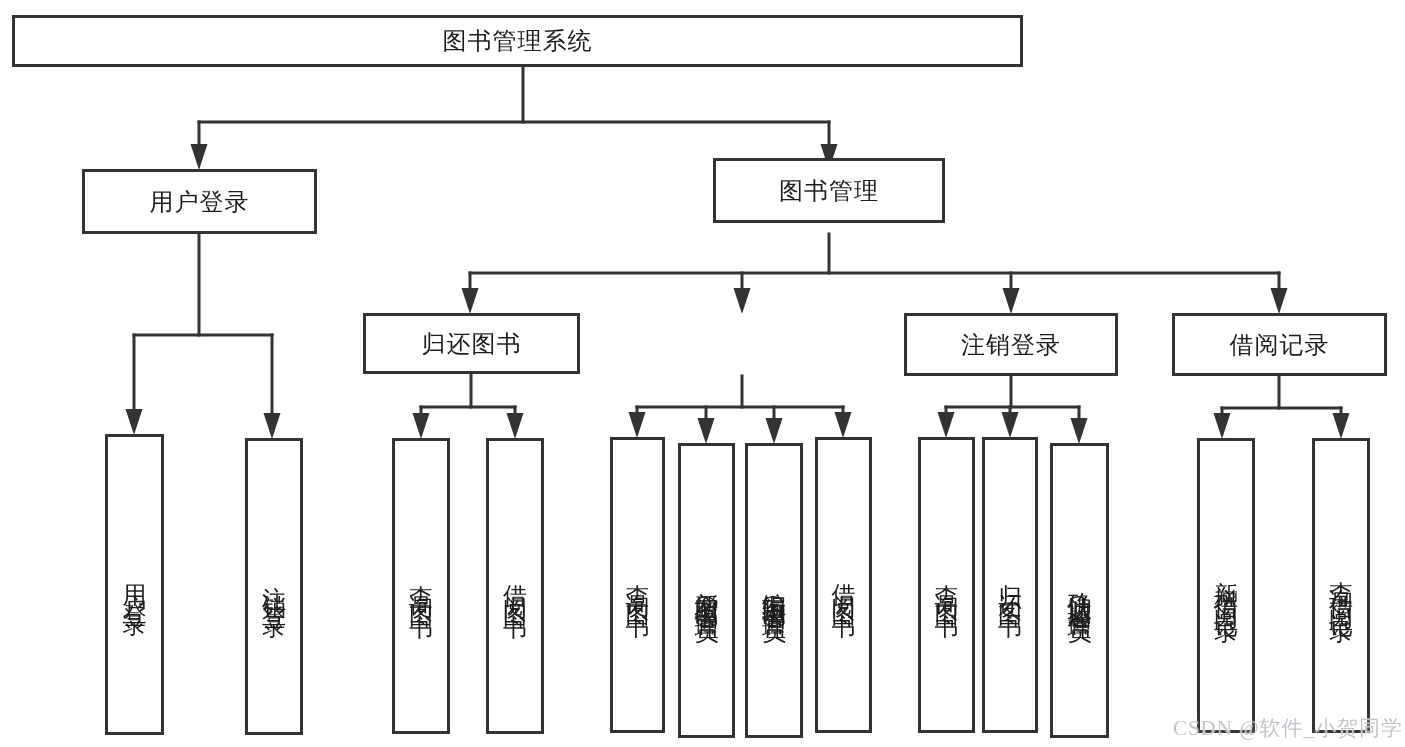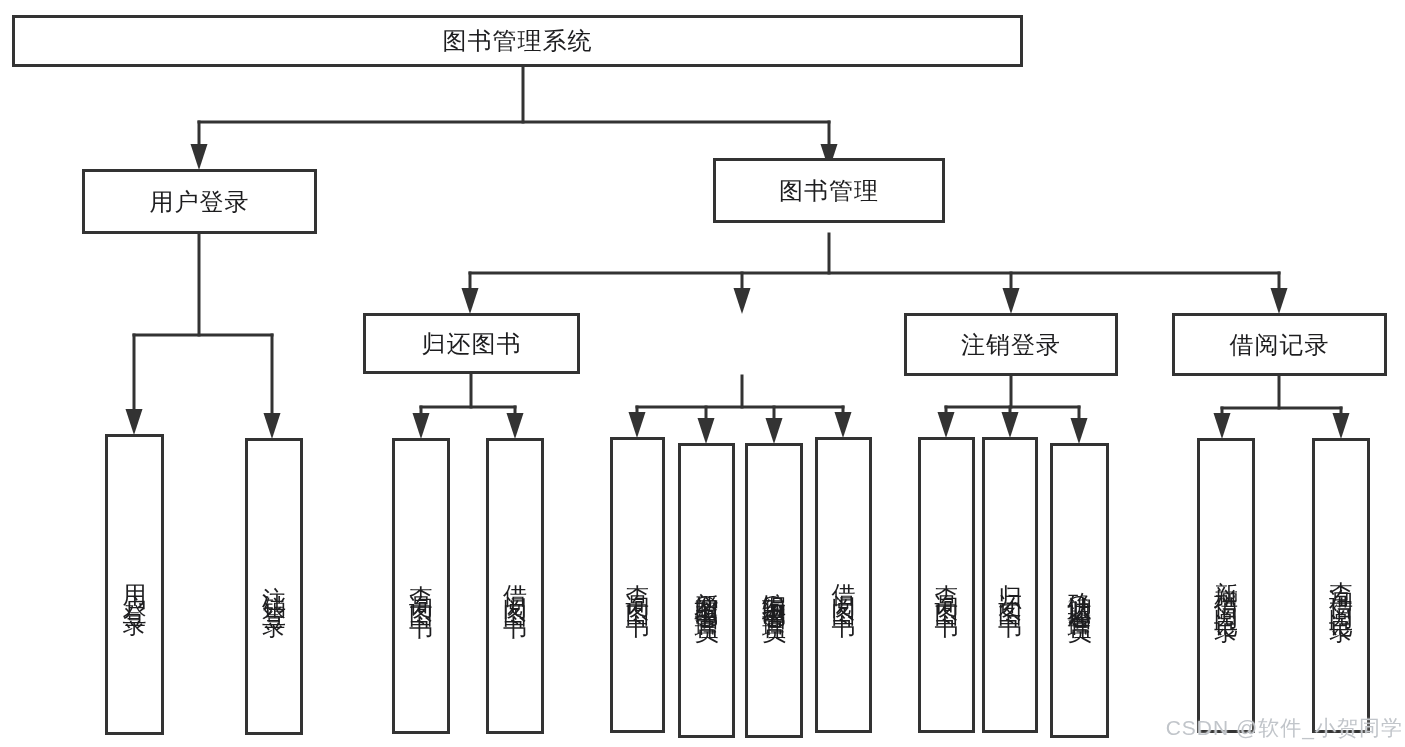--- a/index.html
+++ b/index.html
@@ -18,20 +18,21 @@
     border:3px solid var(--line,#333);display:flex;align-items:center;justify-content:center;
   }
   .vtext{
     writing-mode:vertical-rl;text-orientation:mixed;
     font-size:24px;color:var(--text,#1d1d1f);line-height:1;white-space:nowrap;
   }
   .watermark{
     position:absolute;z-index:5;right:2px;top:714px;font-size:21px;
     color:var(--wm,#c1c5ca);white-space:nowrap;letter-spacing:1px;
     text-shadow:0 0 2px #ffffff;
+    font-family:Liberation Serif, serif;
   }
 </style>
 </head>
 <body>
 
 <div class="stage" style="--line: #333333; --text: #1d1d1f; --wm: #c1c5ca; --bg: #ffffff;">
 
   <svg id="connector-layer" width="1405" height="747" viewBox="0 0 1405 747">
       <line x1="523" y1="66" x2="523" y2="122" stroke="#333333" stroke-width="3" stroke-linecap="square"></line>
       <line x1="199" y1="122" x2="829" y2="122" stroke="#333333" stroke-width="3" stroke-linecap="square"></line>

